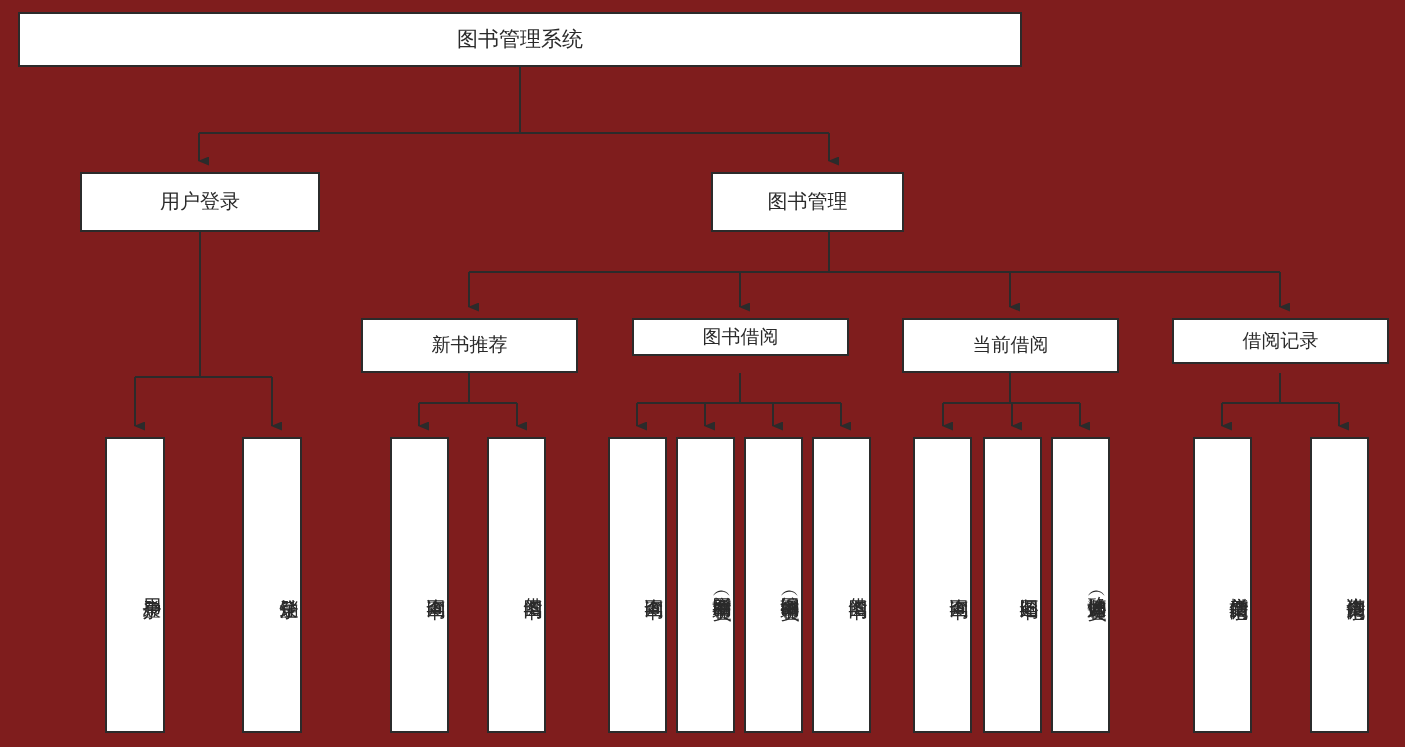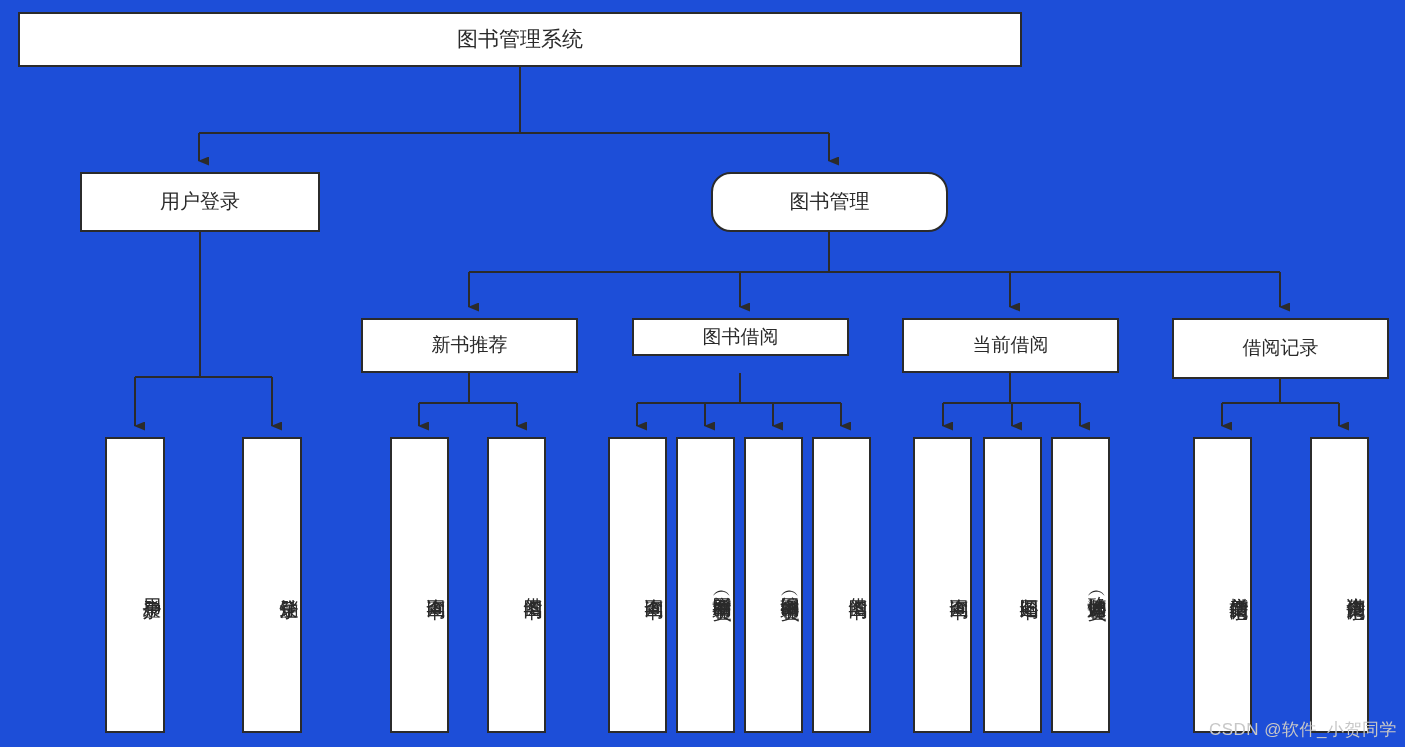--- a/index.html
+++ b/index.html
@@ -8,21 +8,21 @@
     padding: 0;
     background: #ffffff;
   }
   body {
     font-family: "Liberation Sans", "DejaVu Sans", sans-serif;
   }
   #diagram-root {
     position: relative;
     width: 1405px;
     height: 747px;
-    background: #1d4ed8;
+    background: #7f1d1d;
     overflow: hidden;
   }
   #diagram-svg {
     position: absolute;
     left: 0;
     top: 0;
     width: 1405px;
     height: 747px;
   }
   
@@ -123,33 +123,33 @@
   </svg>
 
   <div class="node root" id="node-root" style="left: 18px; top: 12px; width: 1004px; height: 55px;">
     <span class="label">图书管理系统</span>
   </div>
 
   <div id="nodes-layer">
       <div class="node level1" style="left: 80px; top: 172px; width: 240px; height: 60px;">
         <span class="label">用户登录</span>
       </div>
-      <div class="node level1" style="left: 711px; top: 172px; width: 237px; height: 60px; border-radius: 20px;">
+      <div class="node level1" style="left: 711px; top: 172px; width: 193px; height: 60px;">
         <span class="label">图书管理</span>
       </div>
       <div class="node level2" style="left: 361px; top: 318px; width: 217px; height: 55px; text-align: center;">
         <span class="label">新书推荐</span>
       </div>
       <div class="node level2" style="left: 632px; top: 318px; width: 217px; height: 38px;">
         <span class="label">图书借阅</span>
       </div>
       <div class="node level2" style="left: 902px; top: 318px; width: 217px; height: 55px; justify-content: center;">
         <span class="label">当前借阅</span>
       </div>
-      <div class="node level2" style="left: 1172px; top: 318px; width: 217px; height: 61px;">
+      <div class="node level2" style="left: 1172px; top: 318px; width: 217px; height: 46px;">
         <span class="label">借阅记录</span>
       </div>
       <div class="node leaf" style="left: 105px; top: 437px; width: 60px; height: 296px;">
         <span class="label">用户登录</span>
       </div>
       <div class="node leaf" style="left: 242px; top: 437px; width: 60px; height: 296px;">
         <span class="label">注销登录</span>
       </div>
       <div class="node leaf" style="left: 390px; top: 437px; width: 59px; height: 296px;">
         <span class="label">查询图书</span>
@@ -179,14 +179,13 @@
         <span class="label">确认归还（管理员）</span>
       </div>
       <div class="node leaf" style="left: 1193px; top: 437px; width: 59px; height: 296px;">
         <span class="label">新增借阅记录</span>
       </div>
       <div class="node leaf" style="left: 1310px; top: 437px; width: 59px; height: 296px;">
         <span class="label">查询借阅记录</span>
       </div>
     </div>
 
-  <div id="watermark">CSDN @软件_小贺同学</div>
 </div>
 
 </body></html>

